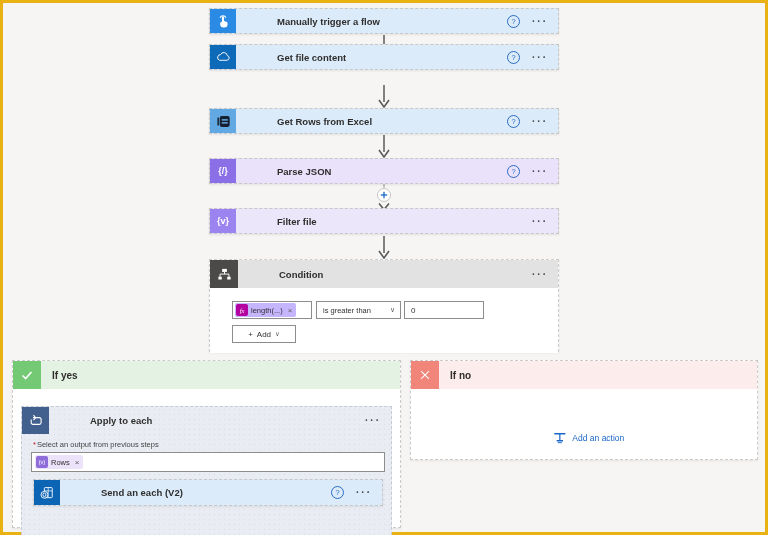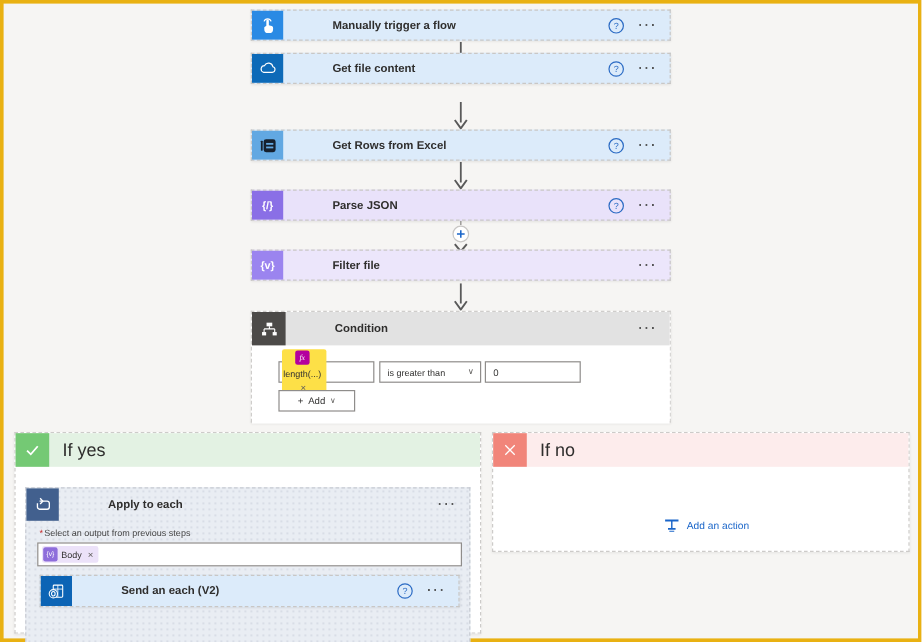--- a/index.html
+++ b/index.html
@@ -29,38 +29,38 @@
 
   
   .cond{position:absolute;left:206px;top:256px;width:350px;height:93px;box-sizing:border-box;
         background:#fff;border:1px dashed #cfcdcb;box-shadow:0 1px 2px rgba(0,0,0,.08);}
   .cond-head{height:28px;background:#e2e2e2;display:flex;align-items:center;cursor:pointer;}
   .cond-iconsq{width:28px;height:28px;background:#4c4a48;display:flex;align-items:center;justify-content:center;flex:0 0 28px;}
   .cond-body{position:relative;height:65px;background:#fff;}
   .fieldbox{position:absolute;box-sizing:border-box;background:#fff;border:1px solid #8f8d8b;
             display:flex;align-items:center;font-size:7.5px;color:#323130;}
   .tokpill{display:inline-flex;align-items:center;border-radius:2px;padding:1px 4px 1px 1px;gap:3px;}
-  .pill-pink{background:#fde047;flex-direction:column;} .pill-purple{background:#ece2f9;}
+  .pill-pink{background:#c4b5fd;} .pill-purple{background:#ece2f9;}
   .badge{width:12px;height:12px;border-radius:2px;color:#fff;display:inline-flex;align-items:center;
          justify-content:center;font-size:6.5px;}
   .badge-fx{background:#b4009e;font-style:italic;font-family:"Liberation Serif",serif;}
   .badge-body{background:#8e6ddb;font-size:5.5px;}
   .tclose{color:#5f5d5b;font-size:8px;cursor:pointer;margin-left:2px;}
   .chev{color:#5f5d5b;font-size:7px;margin-left:auto;margin-right:5px;}
   .addbtn{position:absolute;left:22px;top:37px;width:64px;height:18px;box-sizing:border-box;border:1px solid #8f8d8b;
           background:#fff;display:flex;align-items:center;justify-content:center;gap:4px;font-size:8px;color:#323130;cursor:pointer;}
 
   
   .branch{position:absolute;top:357px;box-sizing:border-box;background:#fff;border:1px dashed #cdcbc9;
           box-shadow:0 1px 2px rgba(0,0,0,.07);}
   .branch-head{height:28px;display:flex;align-items:center;cursor:pointer;}
   .bh-iconsq{width:28px;height:28px;display:flex;align-items:center;justify-content:center;flex:0 0 28px;}
   .yes-head{background:#e3f2e3;} .yes-ic{background:#74c974;}
   .no-head{background:#fdecec;}  .no-ic{background:#f1857a;}
-  .btitle{font-size:15px;font-weight:400;color:#2f2e2d;margin-left:11px;}
+  .btitle{font-size:10px;font-weight:700;color:#2f2e2d;margin-left:11px;}
 
   .scope{position:absolute;left:8px;top:45px;width:371px;height:144px;box-sizing:border-box;
          background:#e9edf3;background-image:radial-gradient(#d8dde6 .8px,transparent .8px);background-size:5px 5px;
          border:1px dashed #c6cad2;}
   .scope-head{height:27px;display:flex;align-items:center;cursor:pointer;}
   .scope-iconsq{width:27px;height:27px;background:#42608e;display:flex;align-items:center;justify-content:center;flex:0 0 27px;}
   .flabel{position:absolute;left:11px;top:33px;font-size:7.5px;color:#444;}
   .req{color:#c52222;margin-right:1px;}
   .tokinput{position:absolute;left:9px;top:45px;width:354px;height:20px;box-sizing:border-box;background:#fff;
             border:1px solid #8f8d8b;display:flex;align-items:center;padding-left:3px;font-size:7.5px;color:#323130;}
@@ -226,21 +226,21 @@
         <span class="ctitle">Apply to each</span>
         <span class="spacer"></span>
         <span class="more">···</span>
       </div>
       <div class="flabel">
         <span class="req">*</span><span>Select an output from previous steps</span>
       </div>
       <div class="tokinput">
         <span class="tokpill pill-purple">
           <span class="badge badge-body">{v}</span>
-          <span>Body</span>
+          <span>Rows</span>
           <span class="tclose">×</span>
         </span>
       </div>
 
       <div class="card blue sendcard">
         <div class="iconsq ic-outlook">
           <svg width="18" height="18" viewBox="0 0 24 24">
             <rect x="8.5" y="4.8" width="10.5" height="13.4" rx="1" fill="none" stroke="#fff" stroke-width="1.2"></rect>
             <path d="M8.5 9.2h10.5 M13.6 4.8v13.4" stroke="#fff" stroke-width="0.9"></path>
             <circle cx="8.6" cy="14.4" r="4.6" fill="#0c64b5" stroke="#fff" stroke-width="1.2"></circle>

